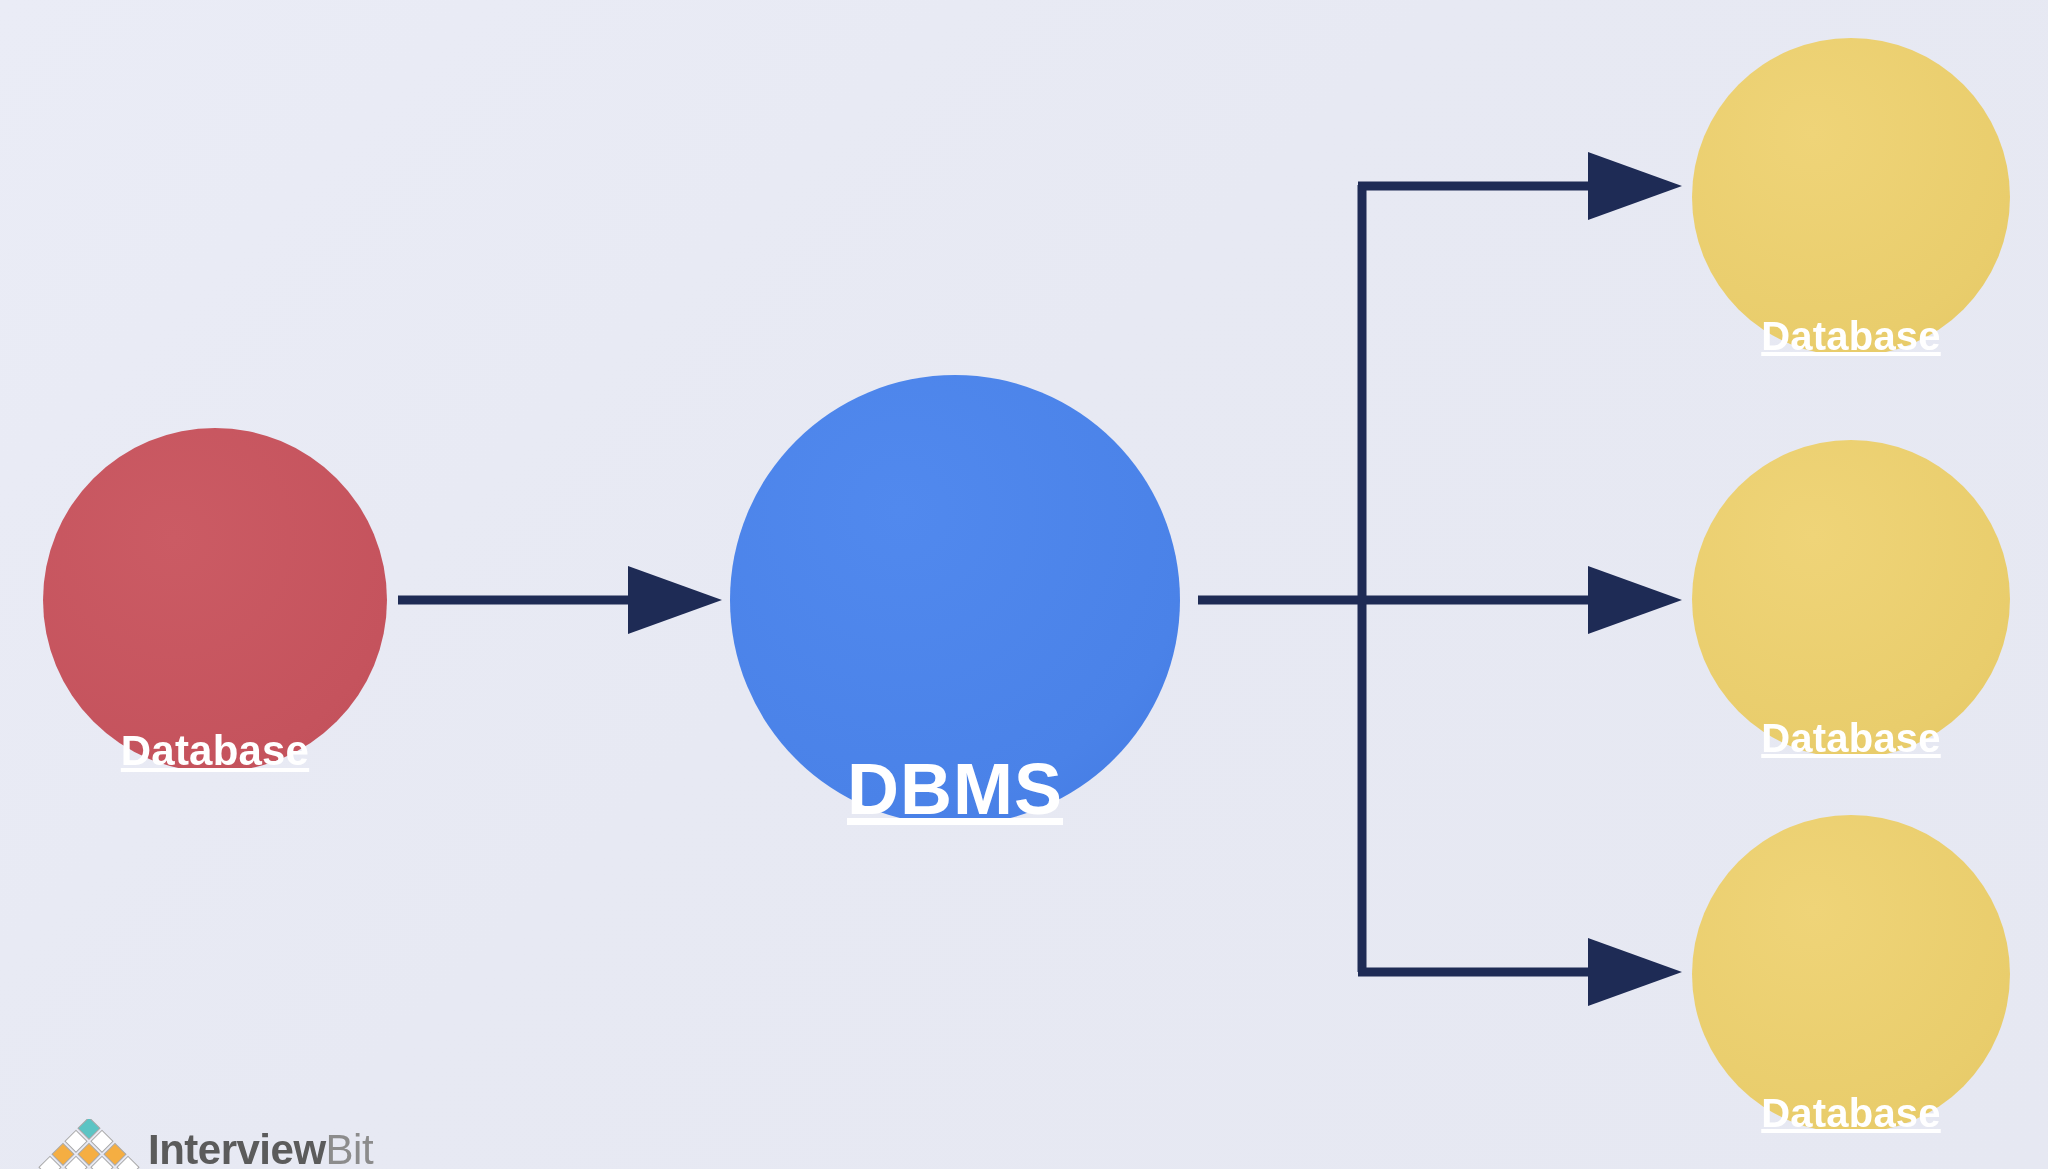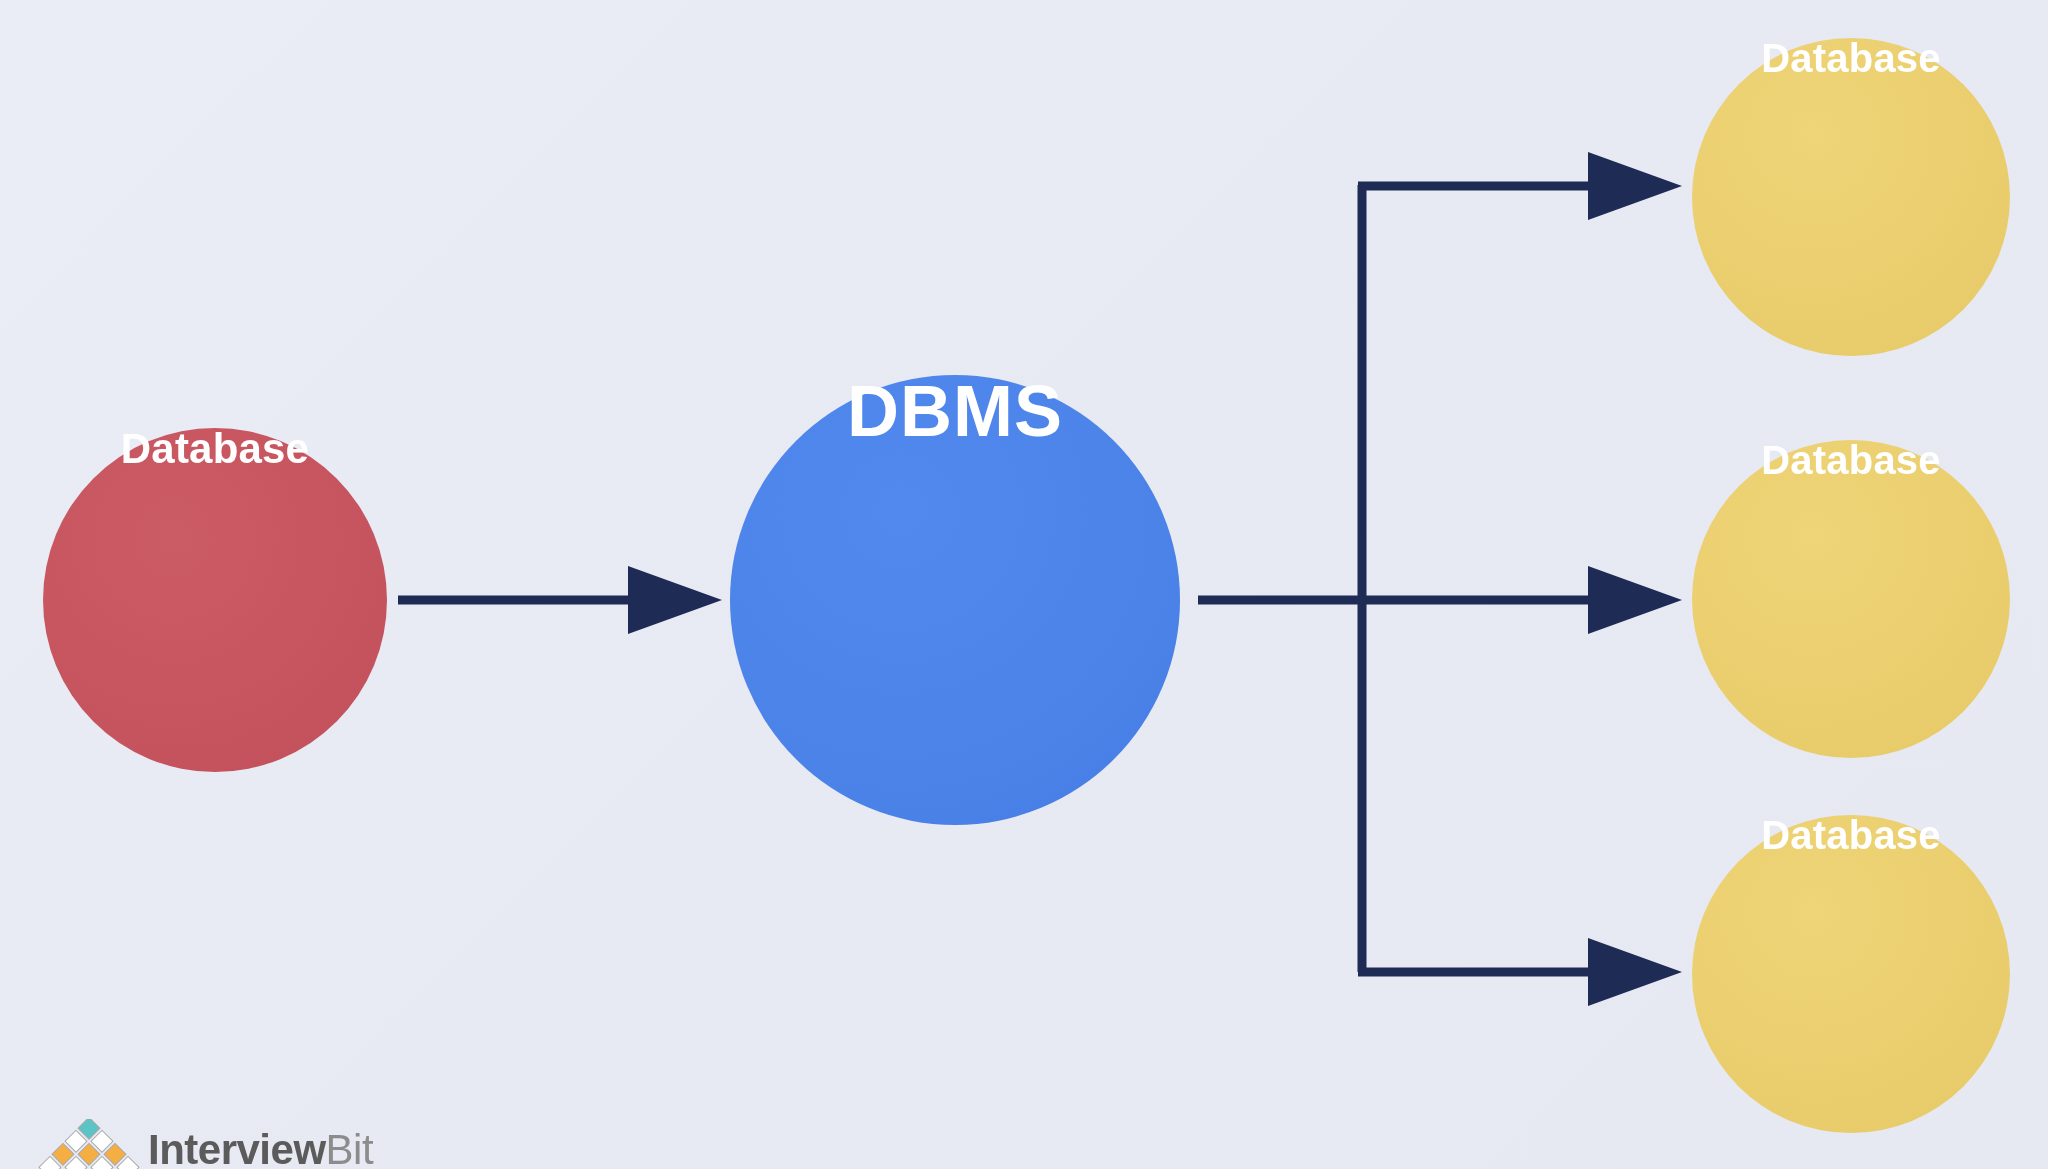--- a/index.html
+++ b/index.html
@@ -15,29 +15,30 @@
     position: relative;
     width: 2048px;
     height: 1169px;
     overflow: hidden;
     background: linear-gradient(135deg, #EAECF6 0%, #E7E9F3 45%, #E6E8F2 100%);
   }
   .node {
     position: absolute;
     border-radius: 50%;
     display: flex;
-    align-items: flex-start;
+    align-items: flex-end;
     justify-content: center;
     color: #FFFFFF;
     font-weight: 600;
     letter-spacing: 0.2px;
     text-align: center;
     line-height: 1;
     box-sizing: border-box;
     user-select: none;
+    text-decoration: underline;
   }
   .node-source {
     left: 43px;
     top: 428px;
     width: 344px;
     height: 344px;
     background: radial-gradient(circle at 38% 32%, #CB5B64 0%, #C5535D 72%, #C14F59 100%);
     font-size: 42px;
   }
   .node-dbms {

